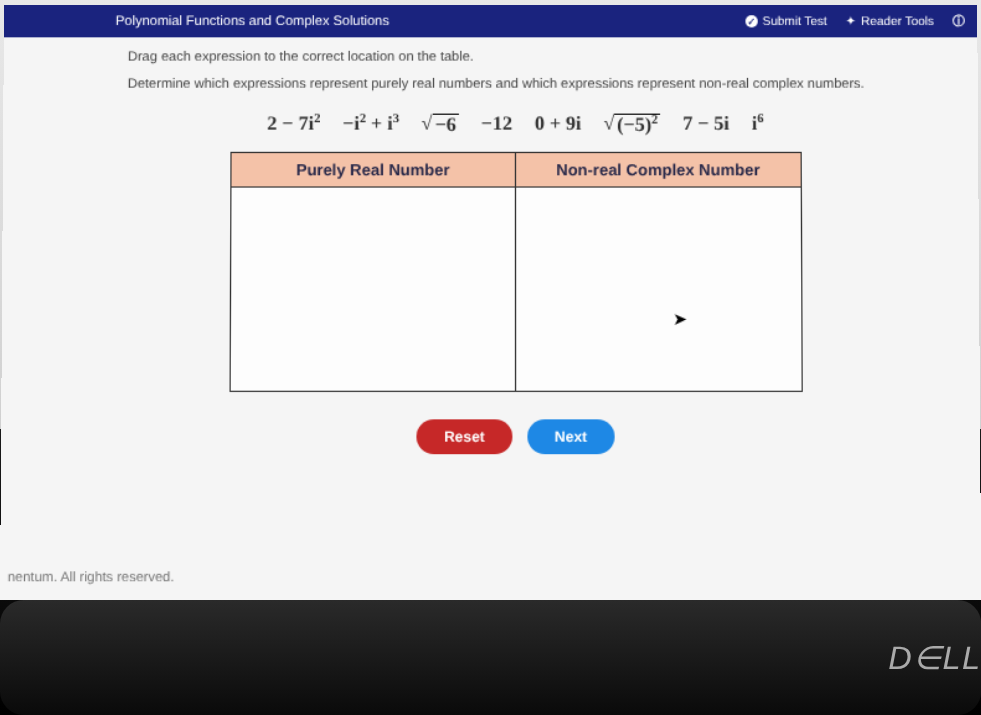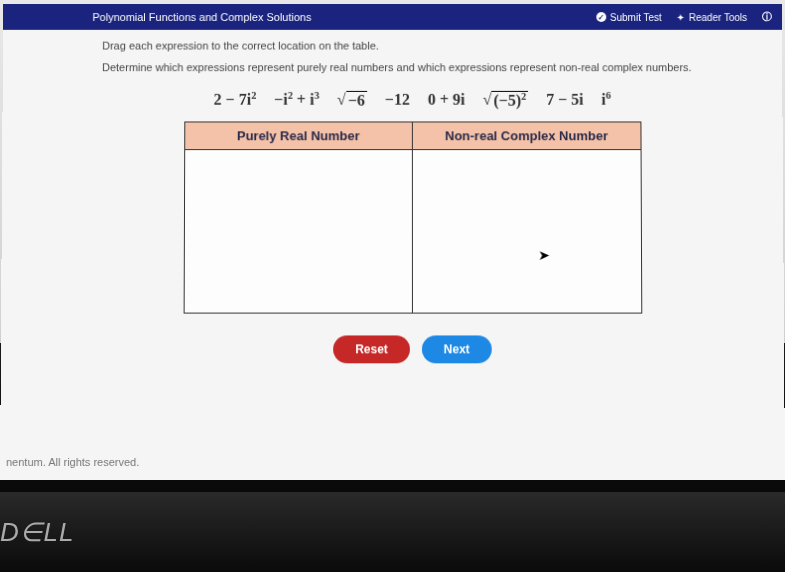--- a/index.html
+++ b/index.html
@@ -148,25 +148,26 @@
       position: absolute;
       bottom: 12px;
       left: 6px;
       font-size: 11px;
       color: #777;
     }
     .laptop-bezel {
       position: absolute;
       bottom: 0;
       width: 100%;
-      height: 80px;
+      height: 92px;
       background: linear-gradient(180deg, #2a2a2a, #0a0a0a);
       display: flex;
       align-items: center;
-      justify-content: flex-start;
+      justify-content: flex-end;
+      border-radius: 19px;
     }
     .dell-logo {
       color: #aaa;
       font-size: 26px;
       font-weight: 300;
       letter-spacing: 1px;
       font-style: italic;
       font-family: Arial, sans-serif;
     }
   </style>

